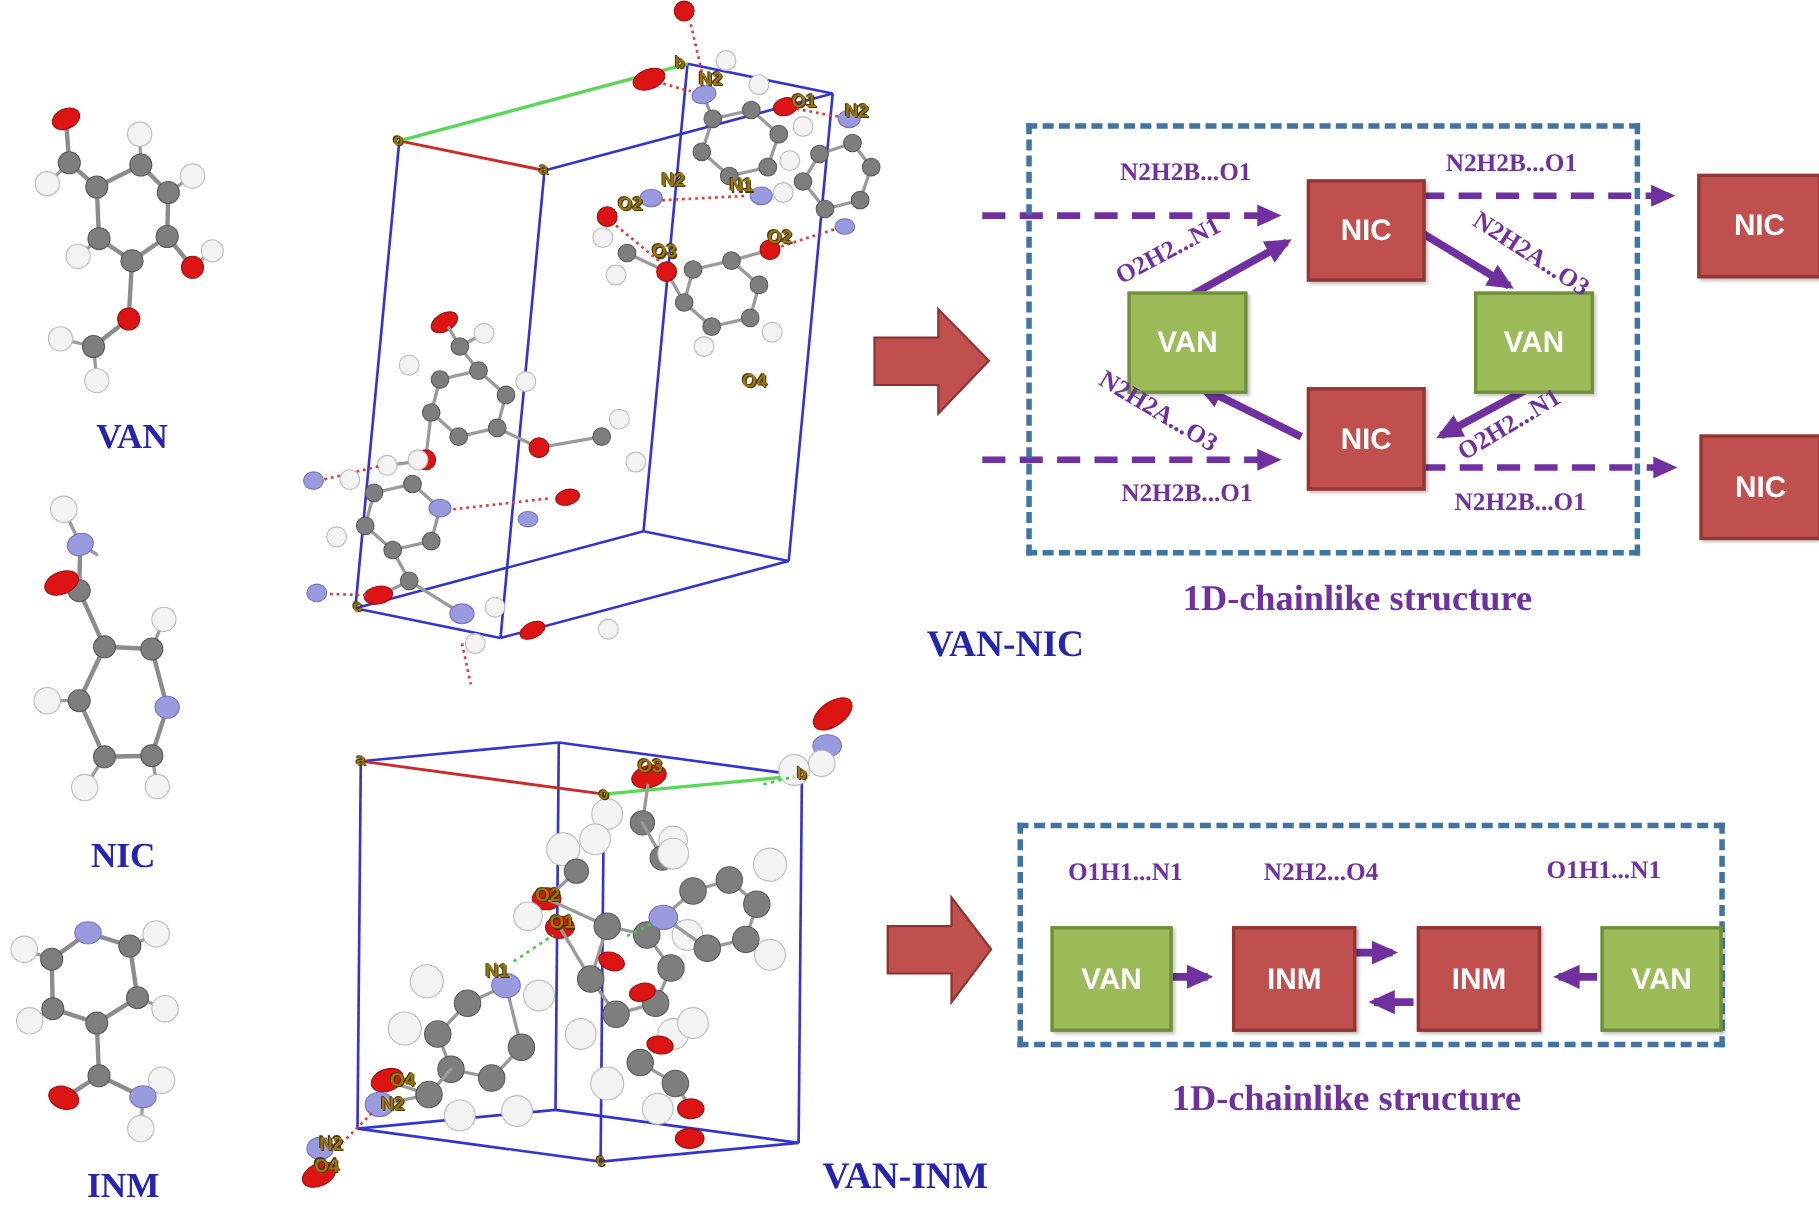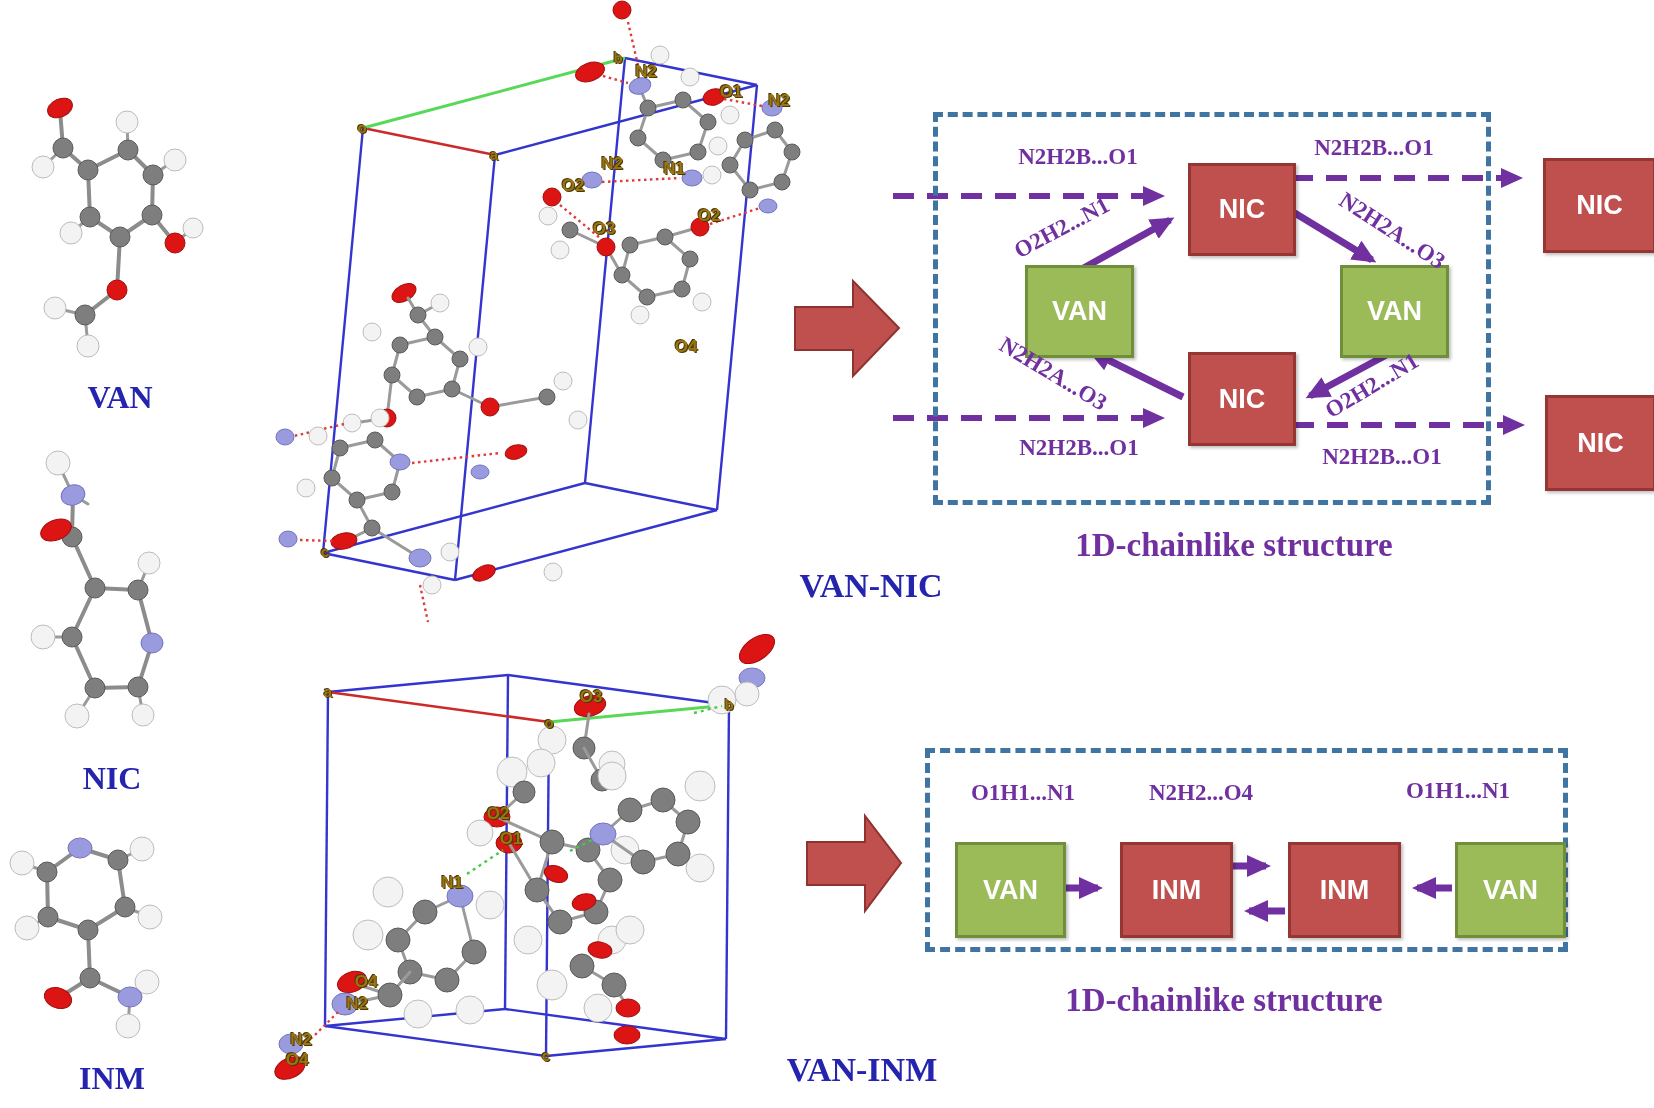--- a/index.html
+++ b/index.html
@@ -492,22 +492,22 @@
 
 <div class="bond-lb" style="left:1023px;top:793px">O1H1...N1</div>
 <div class="bond-lb" style="left:1201px;top:793px">N2H2...O4</div>
 <div class="bond-lb" style="left:1458px;top:791px">O1H1...N1</div>
 <div class="struct-title" style="left:1224px;top:1000px">1D-chainlike structure</div>
 
 <div class="mol-lb" style="left:120px;top:397px">VAN</div>
 <div class="mol-lb" style="left:112px;top:778px">NIC</div>
 <div class="mol-lb" style="left:112px;top:1078px">INM</div>
 
-<div class="cap" style="left:871px;top:586px">VAN-NIC</div>
-<div class="cap" style="left:862px;top:1070px">VAN-INM</div>
+<div class="cap" style="left:914px;top:586px">VAN-NIC</div>
+<div class="cap" style="left:823px;top:1070px">VAN-INM</div>
 
 <div class="atom-lb axis-lb" style="left:362px;top:127px">o</div>
 <div class="atom-lb axis-lb" style="left:494px;top:154px">a</div>
 <div class="atom-lb axis-lb" style="left:618px;top:57px">b</div>
 <div class="atom-lb axis-lb" style="left:325px;top:551px">c</div>
 <div class="atom-lb" style="left:646px;top:72px">N2</div>
 <div class="atom-lb" style="left:731px;top:92px">O1</div>
 <div class="atom-lb" style="left:779px;top:101px">N2</div>
 <div class="atom-lb" style="left:612px;top:164px">N2</div>
 <div class="atom-lb" style="left:674px;top:169px">N1</div>

